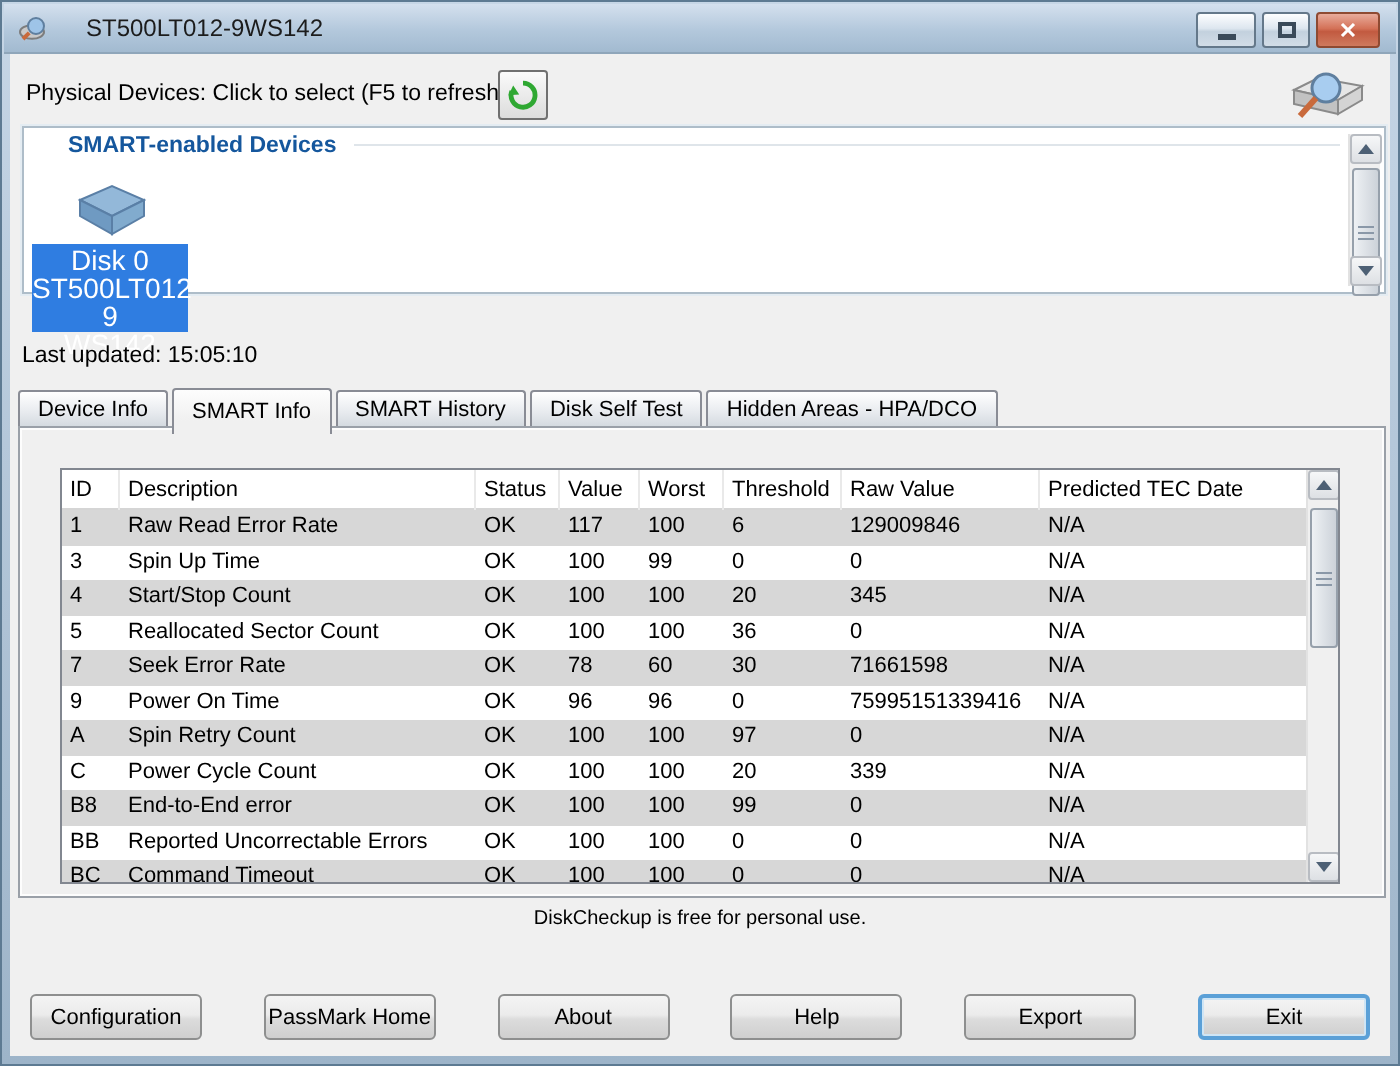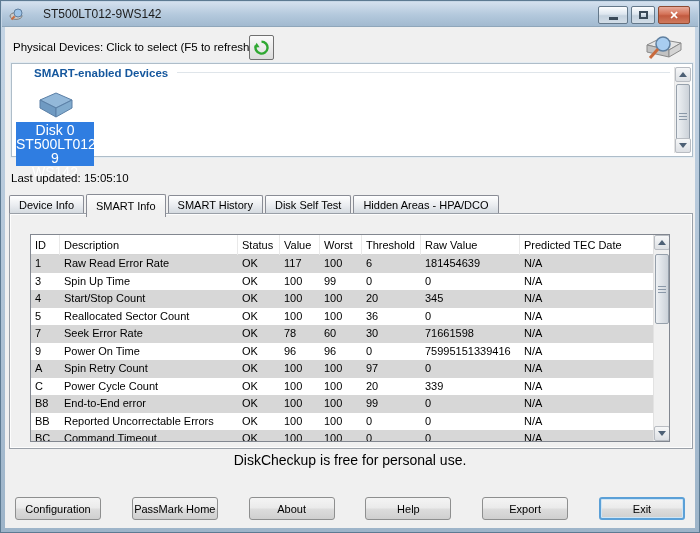--- a/index.html
+++ b/index.html
@@ -14,21 +14,21 @@
   .winbtns{position:absolute;top:4px;right:8px;display:flex;gap:3px;}
   .wbtn{height:18px;border:1px solid #64788a;border-radius:2px;background:linear-gradient(#fdfeff,#dde6ef 45%,#c3d1de 55%,#d2dde7);display:flex;align-items:center;justify-content:center;}
   .wbtn.min{width:30px;} .wbtn.max{width:24px;} 
   .wbtn.close{width:32px;background:linear-gradient(#e8ab9b,#d47258 45%,#c25a40 55%,#cf7a5e);border-color:#8e4a32;color:#fff;font-weight:bold;font-size:11px;}
   .glyph-max{width:9px;height:8px;border:2px solid #3a4a59;}
   
   .toolbar-label{position:absolute;left:12px;top:40px;font-size:11.5px;}
   .refresh-btn{position:absolute;left:248px;top:34px;width:25px;height:25px;border:1px solid #707070;border-radius:2px;background:linear-gradient(#fafafa,#dcdcdc);display:flex;align-items:center;justify-content:center;padding:0;}
   .search-logo{position:absolute;right:14px;top:30px;width:44px;height:32px;}
   
-  .devpanel{position:absolute;left:10px;top:62px;width:682px;height:94px;background:#fff;border:1px solid #aebdc9;box-shadow:0 0 0 1px #e4ecf2;}
+  .devpanel{position:absolute;left:10px;top:62px;width:682px;height:84px;background:#fff;border:1px solid #aebdc9;box-shadow:0 0 0 1px #e4ecf2;}
   .grpline{position:absolute;left:165px;top:8px;right:22px;height:1px;background:#dfe5ea;}
   .grplabel{position:absolute;left:18px;top:3px;font-size:11.5px;font-weight:bold;color:#15579d;background:#fff;padding:0 4px;}
   .devicon{position:absolute;left:22px;top:24px;width:44px;height:32px;}
   .devsel{position:absolute;left:4px;top:58px;width:78px;height:44px;background:#2f7de1;color:#fff;text-align:center;font-size:14px;line-height:14px;padding-top:1px;}
   .lastupdated{position:absolute;left:10px;top:171px;font-size:11.5px;}
   
   .vscroll{position:absolute;width:16px;background:#f0f0f0;border-left:1px solid #e2e2e2;}
   .sbtn{position:absolute;left:0;width:16px;height:15px;background:linear-gradient(#f6f7f8,#dde0e4);border:1px solid #b8bcc2;border-radius:2px;display:flex;align-items:center;justify-content:center;}
   .sbtn.up{top:0;} .sbtn.down{bottom:0;}
   .tri-up{width:0;height:0;border-left:4px solid transparent;border-right:4px solid transparent;border-bottom:5px solid #4d6075;}
@@ -43,21 +43,21 @@
   
   .tablebox{position:absolute;left:20px;top:20px;width:640px;height:208px;background:#fff;border:1px solid #828790;overflow:hidden;}
   .thead{display:flex;height:20px;align-items:center;border-bottom:1px solid #d5d5d5;background:#fff;}
   .thead .cell{height:20px;line-height:20px;border-right:1px solid #e9e9e9;}
   .tbody{position:absolute;left:0;top:20px;right:16px;bottom:0;overflow:hidden;}
   .trow{display:flex;height:17.5px;line-height:17.5px;background:#fff;}
   .trow.stripe{background:#d7d7d7;}
   .cell{padding-left:4px;overflow:hidden;white-space:nowrap;font-size:11px;}
   .c0{width:29px;} .c1{width:178px;} .c2{width:42px;} .c3{width:40px;} .c4{width:42px;} .c5{width:59px;} .c6{width:99px;} .c7{flex:1;}
   
-  .footer{position:absolute;left:0;right:0;top:452px;text-align:center;font-size:14px;line-height:14px;}
+  .footer{position:absolute;left:0;right:0;top:452px;text-align:center;font-size:10px;line-height:14px;}
   .btnbar{position:absolute;left:14px;right:14px;top:496px;display:flex;justify-content:space-between;}
   .btn{width:86px;height:23px;border:1px solid #8e8f8f;border-radius:3px;background:linear-gradient(#f4f4f4,#ebebeb 45%,#dcdcdc 55%,#cfcfcf);font-family:"Liberation Sans",sans-serif;font-size:11px;padding:0;}
   .btn.focused{border:2px solid #5ba0d7;box-shadow:inset 0 0 0 1px #cfe5f5;}
 </style>
 </head>
 <body>
 
 <div class="stage">
   <div class="frame">
 
@@ -147,21 +147,21 @@
             <div class="cell c7">Predicted TEC Date</div>
           </div>
         <div class="tbody">
             <div class="trow stripe">
               <div class="cell c0">1</div>
               <div class="cell c1">Raw Read Error Rate</div>
               <div class="cell c2">OK</div>
               <div class="cell c3">117</div>
               <div class="cell c4">100</div>
               <div class="cell c5">6</div>
-              <div class="cell c6">181454639</div>
+              <div class="cell c6">129009846</div>
               <div class="cell c7">N/A</div>
             </div>
             <div class="trow">
               <div class="cell c0">3</div>
               <div class="cell c1">Spin Up Time</div>
               <div class="cell c2">OK</div>
               <div class="cell c3">100</div>
               <div class="cell c4">99</div>
               <div class="cell c5">0</div>
               <div class="cell c6">0</div>

